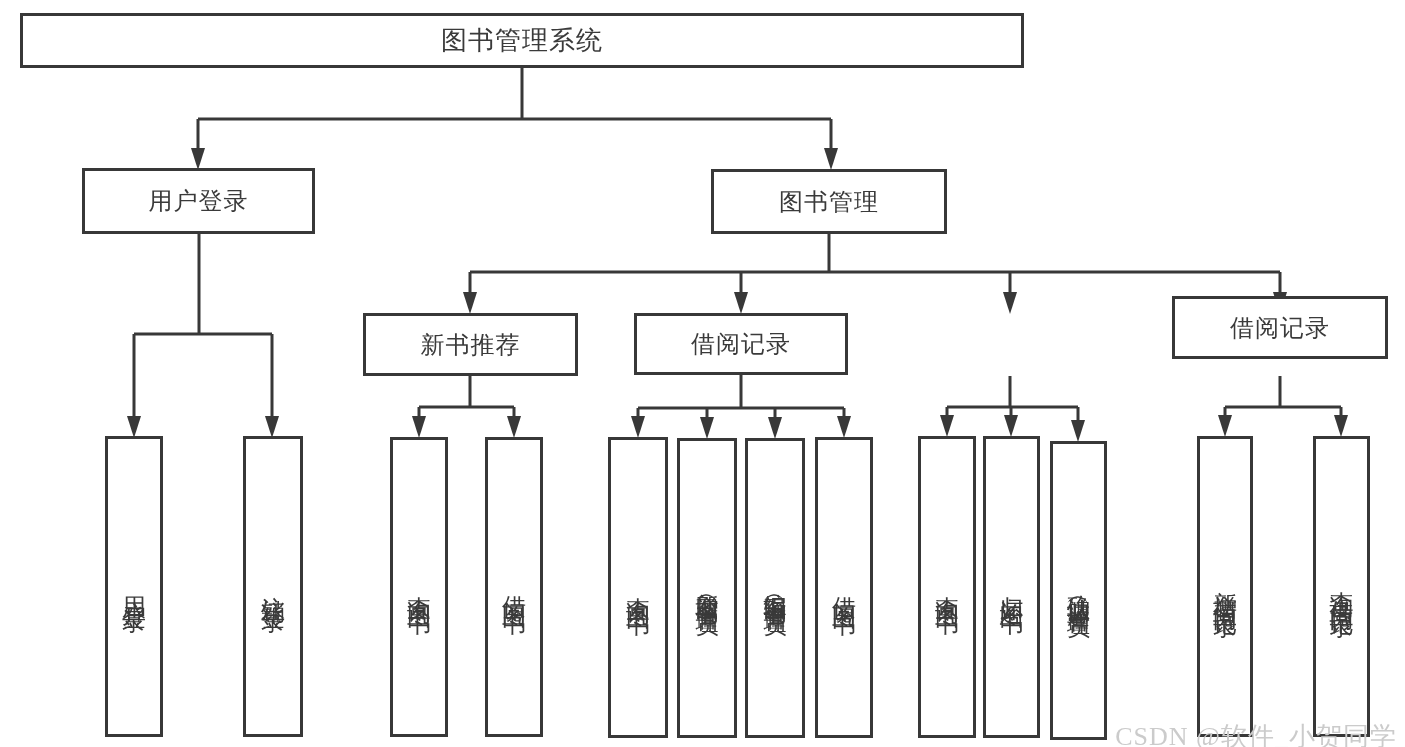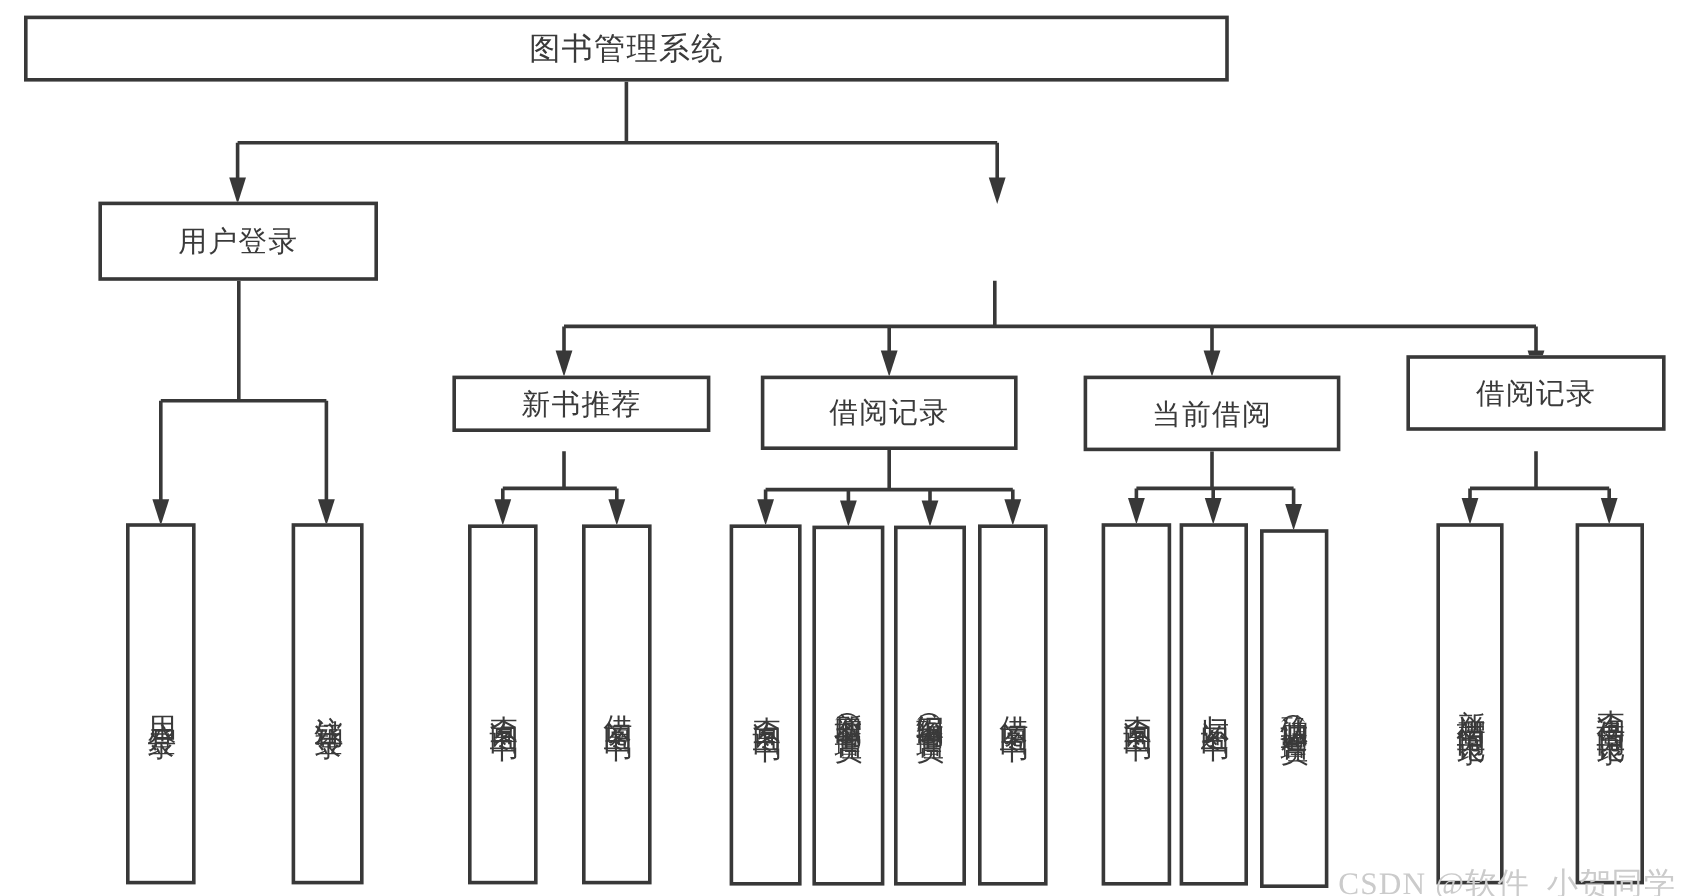--- a/index.html
+++ b/index.html
@@ -111,29 +111,29 @@
     </g>
   </svg>
 
   <div class="box h root" style="left:20px;top:13px;width:1004px;height:55px">
     <span>图书管理系统</span>
   </div>
 
   <div class="box h" style="left:82px;top:168px;width:233px;height:66px">
     <span>用户登录</span>
   </div>
+  <div class="box h" style="left:711px;top:169px;width:236px;height:65px">
+    <span>图书管理</span>
+  </div>
 
-  <div class="box h" style="left:377px;top:313px;width:215px;height:47px">
+  <div class="box h" style="left:363px;top:313px;width:215px;height:63px">
     <span>新书推荐</span>
   </div>
   <div class="box h" style="left:634px;top:313px;width:214px;height:62px">
     <span>借阅记录</span>
-  </div>
-  <div class="box h" style="left:903px;top:313px;width:214px;height:63px">
-    <span>当前借阅</span>
   </div>
   <div class="box h" style="left:1172px;top:296px;width:216px;height:63px">
     <span>借阅记录</span>
   </div>
 
   <div class="box v" style="left:105px;top:436px;width:58px;height:301px">
     <span class="vt">用户登录</span>
   </div>
   <div class="box v" style="left:243px;top:436px;width:60px;height:301px">
     <span class="vt">注销登录</span>

